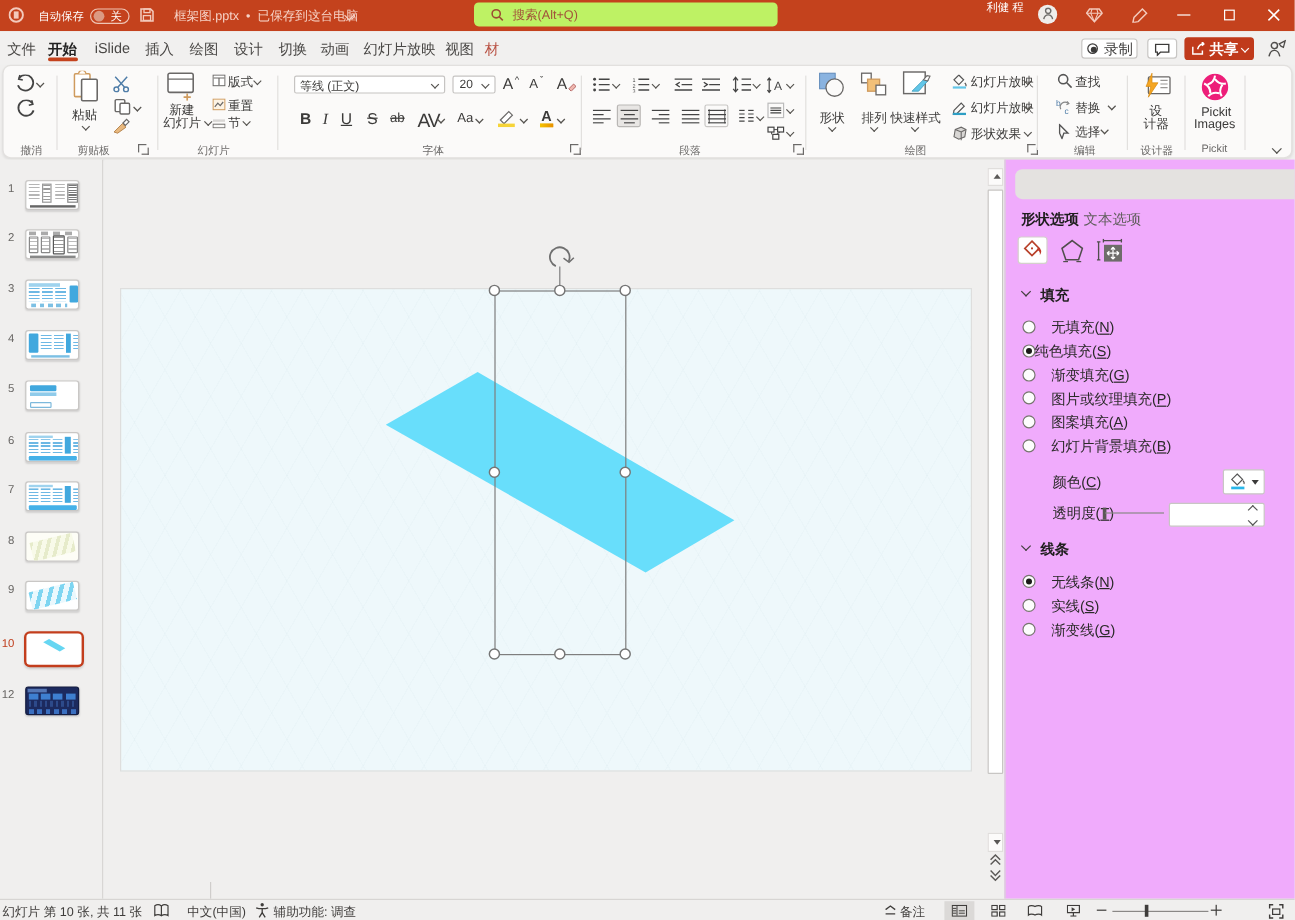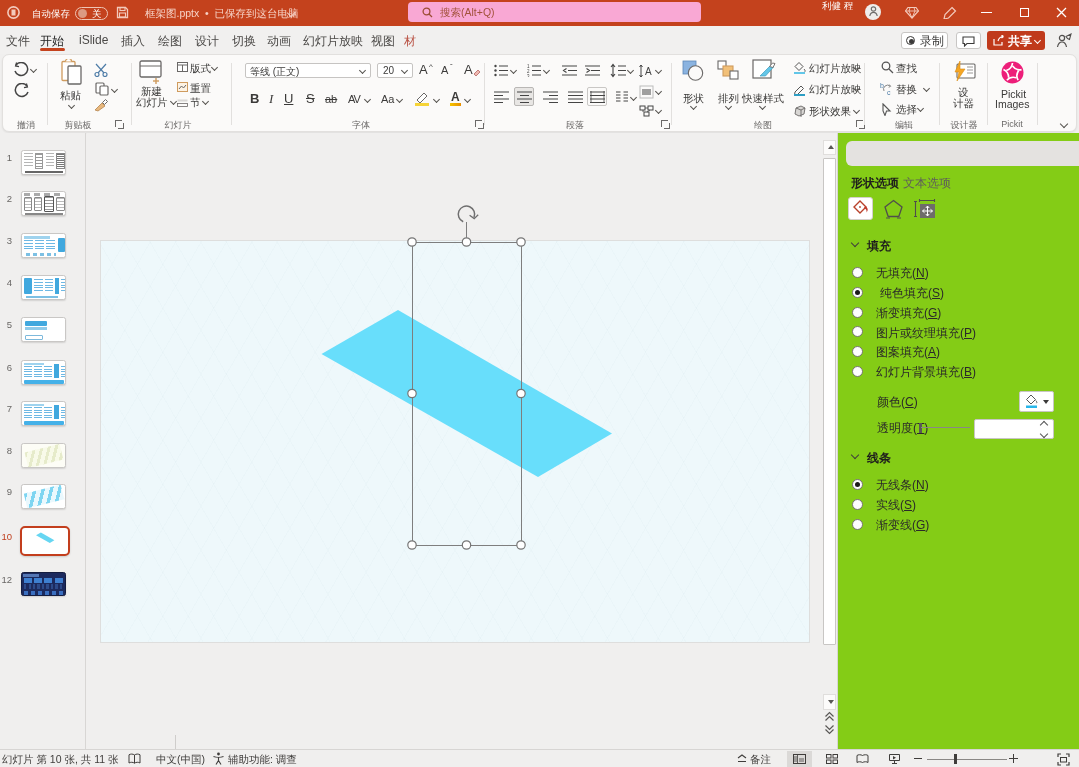--- a/index.html
+++ b/index.html
@@ -2,21 +2,21 @@
 <html><head><meta charset="utf-8">
 <style>
 *{margin:0;padding:0;box-sizing:border-box}
 html,body{width:1079px;height:767px;overflow:hidden;background:#f0efee;
  font-family:"Liberation Sans",sans-serif;-webkit-font-smoothing:antialiased}
 .abs{position:absolute}
 #app{position:relative;width:1079px;height:767px}
 
 #titlebar{position:absolute;left:0;top:0;width:1079px;height:26px;background:#c4421d;color:#fff}
 #titlebar .t{position:absolute;font-size:9.5px;color:#fff;white-space:nowrap}
-#searchbox{position:absolute;left:408px;top:2px;width:293px;height:20px;background:#f9a8d4;border-radius:4px}
+#searchbox{position:absolute;left:395px;top:2px;width:253px;height:20px;background:#bef264;border-radius:4px}
 #searchbox span{position:absolute;left:32px;top:4px;font-size:10.5px;color:#a2523a;white-space:nowrap}
 
 #menurow{position:absolute;left:0;top:26px;width:1079px;height:28px;background:#f1f0ef}
 #menurow .mi{position:absolute;top:7px;font-size:12px;color:#4a4846;white-space:nowrap}
 
 #ribbon{position:absolute;left:2px;top:54px;width:1075px;height:78px;background:#fbfaf9;
  border:1px solid #e2e0de;border-radius:7px;box-shadow:0 1px 2px rgba(0,0,0,.07)}
 .sep{position:absolute;top:8px;width:1px;height:62px;background:#e2e0de}
 .glabel{position:absolute;top:64px;font-size:9px;color:#6b6968;white-space:nowrap;text-align:center}
 .launcher{position:absolute;width:9px;height:9px}
@@ -28,21 +28,21 @@
 
 #leftpanel{position:absolute;left:0;top:133px;width:86px;height:616px;background:#f0efee;border-right:1px solid #d8d6d4}
 .slnum{position:absolute;font-size:9.5px;color:#696765;width:12px;text-align:right}
 .thumb{position:absolute;left:21px;width:45px;height:25px;background:#fff;border:1px solid #c9c7c5;border-radius:2.5px;overflow:hidden;box-shadow:0 1px 1.5px rgba(0,0,0,.12)}
 
 #canvas{position:absolute;left:87px;top:133px;width:750px;height:616px;background:#f0efee}
 #slide{position:absolute;left:13px;top:107px;width:710px;height:403px;border:1px solid #dededd;
  background:repeating-linear-gradient(60deg,rgba(150,185,195,.045) 0 1px,transparent 1px 22px),
  repeating-linear-gradient(-60deg,rgba(150,185,195,.045) 0 1px,transparent 1px 22px),#eef8fb}
 
-#rightpanel{position:absolute;left:837px;top:133px;width:242px;height:616px;background:#84cc16;border-left:1px solid #d8d6d4}
+#rightpanel{position:absolute;left:837px;top:133px;width:242px;height:616px;background:#f0abfc;border-left:1px solid #d8d6d4}
 #rightpanel .hstrip{position:absolute;left:8px;top:8px;width:234px;height:25px;background:#e4e2e0;border-radius:6px 0 0 6px}
 .rp{position:absolute;font-size:12px;color:#2b2a29;white-space:nowrap}
 .radio{position:absolute;width:11px;height:11px;border:1px solid #77756f;border-radius:50%;background:#fdfdfd}
 .radio.on:before{content:"";position:absolute;left:2px;top:2px;width:5px;height:5px;border-radius:50%;background:#1b1a19}
 .schev{position:absolute;width:6px;height:6px;border-right:1.4px solid #403e3c;border-bottom:1.4px solid #403e3c;transform:rotate(45deg)}
 
 #statusbar{position:absolute;left:0;top:749px;width:1079px;height:18px;background:#f0efee;border-top:1px solid #d7d5d3}
 #statusbar .st{position:absolute;top:3px;font-size:10.5px;color:#3f3d3b;white-space:nowrap}
 </style></head>
 <body>
@@ -84,21 +84,21 @@
   <path d="M9 1.5l3.5 3.5-7 7-4.5 1 1-4.5z" fill="none" stroke="#f3cabc" stroke-width="1.2"></path>
  </svg>
  <span class="abs" style="left:981px;top:12px;width:11px;height:1.4px;background:#fff"></span>
  <span class="abs" style="left:1020px;top:7.5px;width:9px;height:9px;border:1.3px solid #fff"></span>
  <svg class="abs" style="left:1056px;top:7px" width="11" height="11" viewBox="0 0 11 11">
   <path d="M1 1l9 9M10 1l-9 9" stroke="#fff" stroke-width="1.3"></path>
  </svg>
 </div>
 <div id="menurow">
  <span class="mi" style="left:6px">文件</span>
- <span class="mi" style="left:40px;color:#222;font-weight:normal">开始</span>
+ <span class="mi" style="left:40px;color:#222;font-weight:bold">开始</span>
  <span class="abs" style="left:40px;top:22px;width:25px;height:2.6px;background:#c4421d;border-radius:2px"></span>
  <span class="mi" style="left:79px">iSlide</span>
  <span class="mi" style="left:121px">插入</span>
  <span class="mi" style="left:158px">绘图</span>
  <span class="mi" style="left:195px">设计</span>
  <span class="mi" style="left:232px">切换</span>
  <span class="mi" style="left:267px">动画</span>
  <span class="mi" style="left:303px">幻灯片放映</span>
  <span class="mi" style="left:371px">视图</span>
  <span class="mi" style="left:404px;color:#b85042">材</span>
@@ -204,21 +204,21 @@
       <span class="abs" style="left:447px;top:7px;font-size:8px;color:#3b3a39">ˇ</span>
  <span class="abs rtx" style="left:461px;top:7px;font-size:13px">A</span>
       <svg class="abs" style="left:470px;top:13px" width="8" height="8" viewBox="0 0 8 8">
         <path d="M1 6l4-4 2 2-4 4z" fill="#f0b8b0" stroke="#a55" stroke-width="0.7"></path>
       </svg>
  <span class="abs" style="left:247px;top:36px;font-size:13px;font-weight:bold;color:#3b3a39">B</span>
  <span class="abs" style="left:266px;top:36px;font-size:13px;font-style:italic;font-family:'Liberation Serif',serif;color:#3b3a39">I</span>
  <span class="abs" style="left:281px;top:36px;font-size:13px;text-decoration:underline;color:#3b3a39">U</span>
  <span class="abs" style="left:303px;top:36px;font-size:13px;text-decoration:line-through;color:#3b3a39">S</span>
  <span class="abs" style="left:322px;top:38px;font-size:11px;text-decoration:line-through;color:#3b3a39">ab</span>
- <span class="abs" style="left:345px;top:38px;font-size:11px;color:#3b3a39;letter-spacing:-1px">AV</span>
+ <span class="abs" style="left:345px;top:38px;font-size:16px;color:#3b3a39;letter-spacing:-1px">AV</span>
       <span class="chev" style="position:absolute;left:362px;top:42px"></span>
  <span class="abs" style="left:378px;top:38px;font-size:11px;color:#3b3a39">Aa</span>
       <span class="chev" style="position:absolute;left:394px;top:42px"></span>
  <svg class="abs" style="left:411px;top:36px" width="17" height="15" viewBox="0 0 17 15">
   <path d="M3 9L10 2l3 3-7 7z" fill="#fff" stroke="#6a6867" stroke-width="1"></path>
   <rect x="1" y="12" width="14" height="3" fill="#f6d438"></rect>
  </svg>
       <span class="chev" style="position:absolute;left:431px;top:42px"></span>
  <span class="abs" style="left:448px;top:35px;font-size:12px;font-weight:bold;color:#3b3a39">A</span>
  <span class="abs" style="left:447px;top:47.5px;width:11px;height:3.5px;background:#e3b505"></span>
@@ -526,21 +526,21 @@
   <path d="M1.5 2v16M0 2.5h3M0 17.5h3" stroke="#504e4c" stroke-width="1.1" fill="none"></path>
   <path d="M5 1.5h16M5.5 0v3M20.5 0v3" stroke="#504e4c" stroke-width="1.1" fill="none"></path>
   <rect x="6" y="5" width="15" height="14" fill="#6e6c6a"></rect>
   <path d="M13.5 7v10M8.5 12h10M13.5 7l-1.7 2M13.5 7l1.7 2M13.5 17l-1.7-2M13.5 17l1.7-2M8.5 12l2-1.7M8.5 12l2 1.7M18.5 12l-2-1.7M18.5 12l-2 1.7" stroke="#fff" stroke-width="1"></path>
  </svg>
  <span class="schev" style="left:14px;top:107px"></span>
  <span class="rp" style="left:29px;top:105px;font-weight:bold;color:#1f1e1d">填充</span>
  <span class="radio" style="left:13.5px;top:133.5px"></span>
       <span class="rp" style="left:38px;top:132px">无填充(<u>N</u>)</span>
  <span class="radio on" style="left:13.5px;top:153.5px"></span>
-      <span class="rp" style="left:42px;top:152px">纯色填充(<u>S</u>)</span>
+      <span class="rp" style="left:24px;top:152px">纯色填充(<u>S</u>)</span>
  <span class="radio" style="left:13.5px;top:173.5px"></span>
       <span class="rp" style="left:38px;top:172px">渐变填充(<u>G</u>)</span>
  <span class="radio" style="left:13.5px;top:193px"></span>
       <span class="rp" style="left:38px;top:191.5px">图片或纹理填充(<u>P</u>)</span>
  <span class="radio" style="left:13.5px;top:212.5px"></span>
       <span class="rp" style="left:38px;top:211px">图案填充(<u>A</u>)</span>
  <span class="radio" style="left:13.5px;top:232.5px"></span>
       <span class="rp" style="left:38px;top:231px">幻灯片背景填充(<u>B</u>)</span>
  <span class="rp" style="left:39px;top:261px">颜色(<u>C</u>)</span>
  <span class="abs" style="left:181px;top:258px;width:35px;height:21px;background:#fff;border:1px solid #c8c6c4;border-radius:2px"></span>

